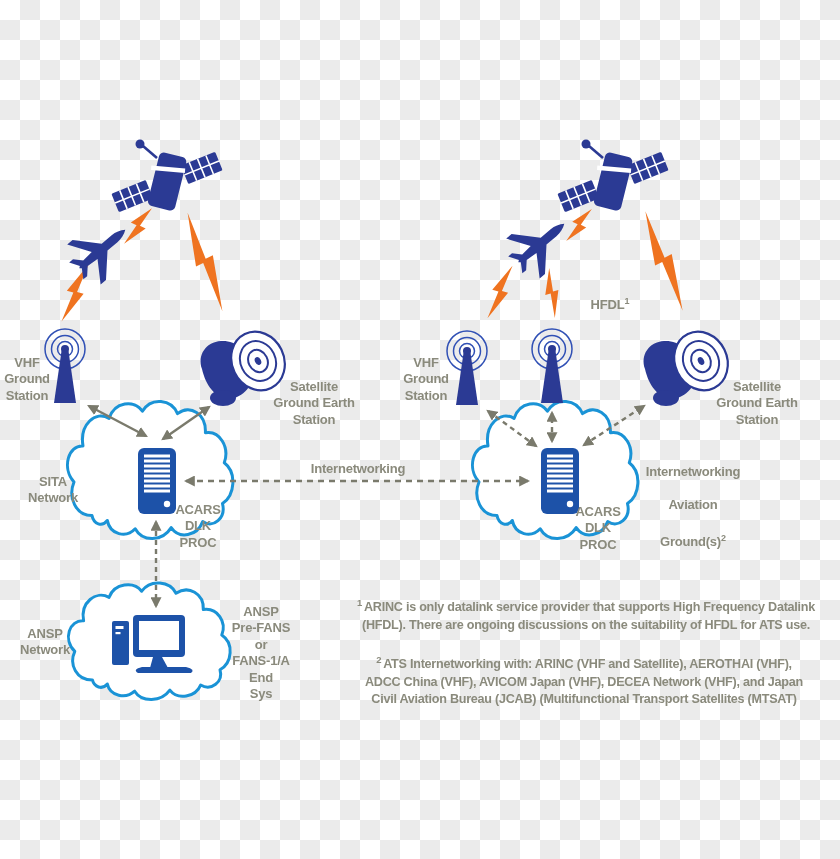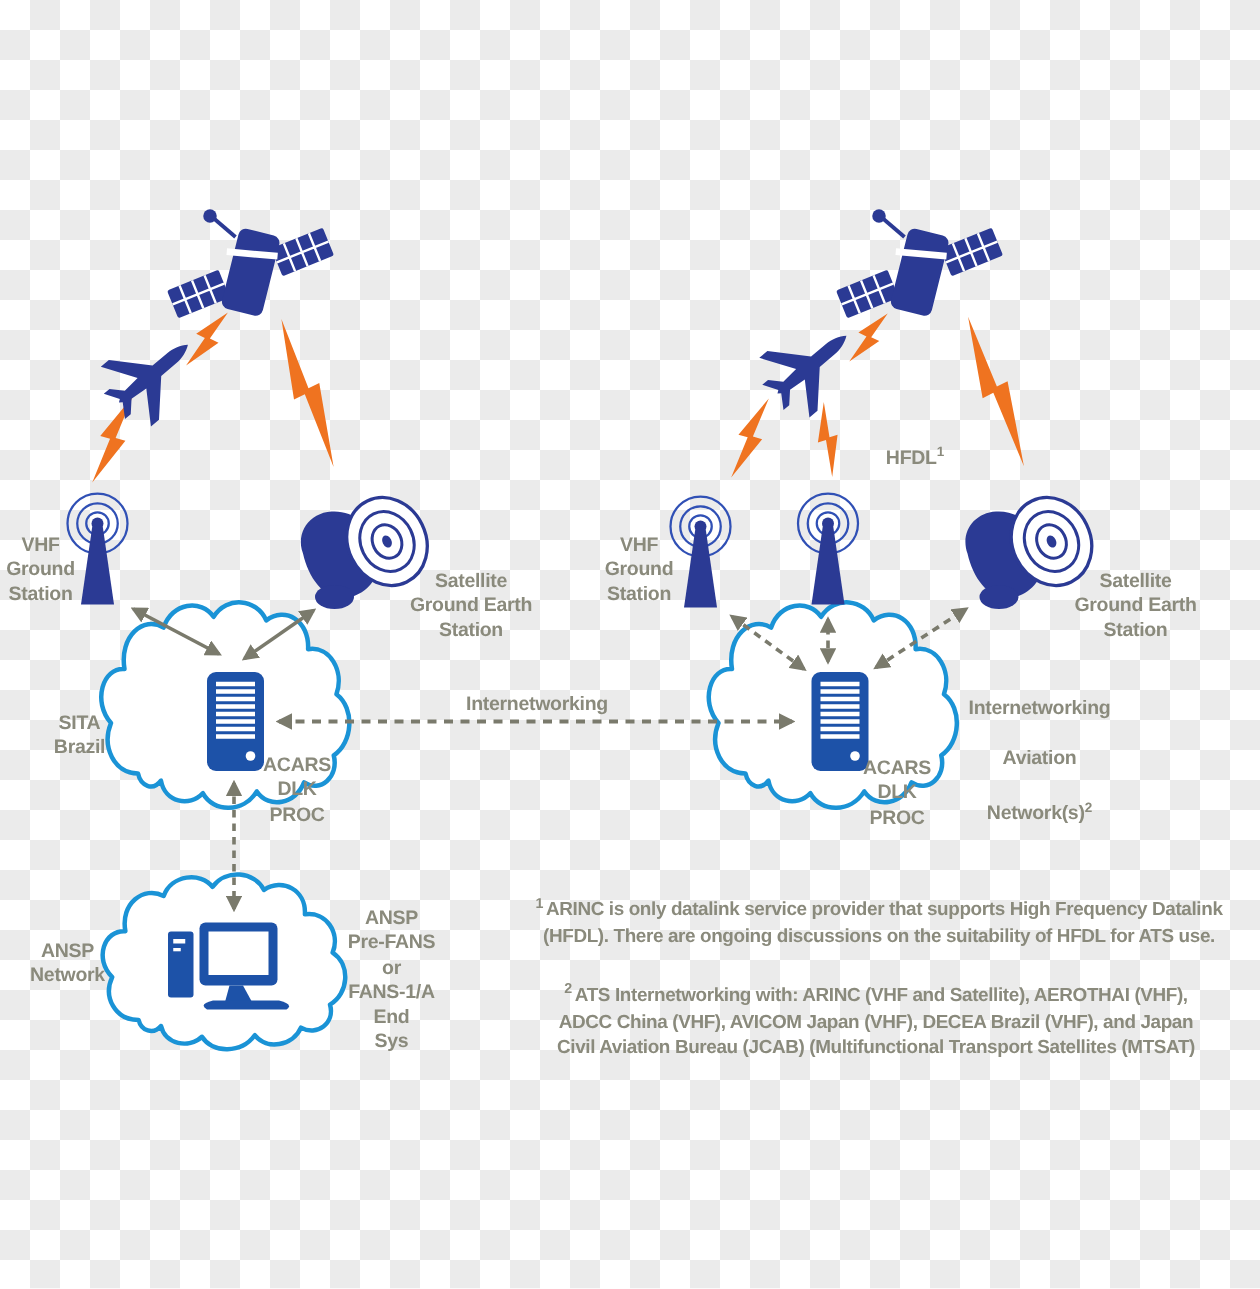--- a/index.html
+++ b/index.html
@@ -146,21 +146,21 @@
   <line class="arrow dash" x1="156" y1="522" x2="156" y2="606" marker-start="url(#ah)" marker-end="url(#ah)"></line>
 </svg>
 
 <div class="lbl" style="left:27px;top:355px;">VHF
 Ground
 Station</div>
 <div class="lbl" style="left:314px;top:379px;">Satellite
 Ground Earth
 Station</div>
 <div class="lbl" style="left:53px;top:474px;">SITA
-Brazil</div>
+Network</div>
 <div class="lbl" style="left:198px;top:502px;">ACARS
 DLK
 PROC</div>
 <div class="lbl" style="left:358px;top:461px;">Internetworking</div>
 <div class="lbl" style="left:45px;top:626px;">ANSP
 Network</div>
 <div class="lbl" style="left:261px;top:604px;">ANSP
 Pre-FANS
 or
 FANS-1/A
@@ -172,27 +172,27 @@
 <div class="lbl" style="left:426px;top:355px;">VHF
 Ground
 Station</div>
 <div class="lbl" style="left:757px;top:379px;">Satellite
 Ground Earth
 Station</div>
 
 <div class="lbl" style="left:693px;top:448px;">
   <div>Internetworking</div>
   <div>Aviation</div>
-  <div><span>Network(s)</span><sup>2</sup></div>
+  <div><span>Ground(s)</span><sup>2</sup></div>
 </div>
 
 <div class="lbl" style="left:598px;top:504px;">ACARS
 DLK
 PROC</div>
 
 <div class="fnote" style="left:330px;top:594px;width:512px;"><sup>1</sup><span class="txt">ARINC is only datalink service provider that supports High Frequency Datalink
 (HFDL).  There are ongoing discussions on the suitability of HFDL for ATS use.</span></div>
 
 <div class="fnote" style="left:326px;top:651px;width:516px;"><sup>2</sup><span class="txt">ATS Internetworking with: ARINC (VHF and Satellite), AEROTHAI (VHF),
-ADCC China (VHF), AVICOM Japan (VHF), DECEA Brazil (VHF), and Japan
+ADCC China (VHF), AVICOM Japan (VHF), DECEA Network (VHF), and Japan
 Civil Aviation Bureau (JCAB) (Multifunctional Transport Satellites (MTSAT)</span></div>
 
 </div>
 
 </body></html>

